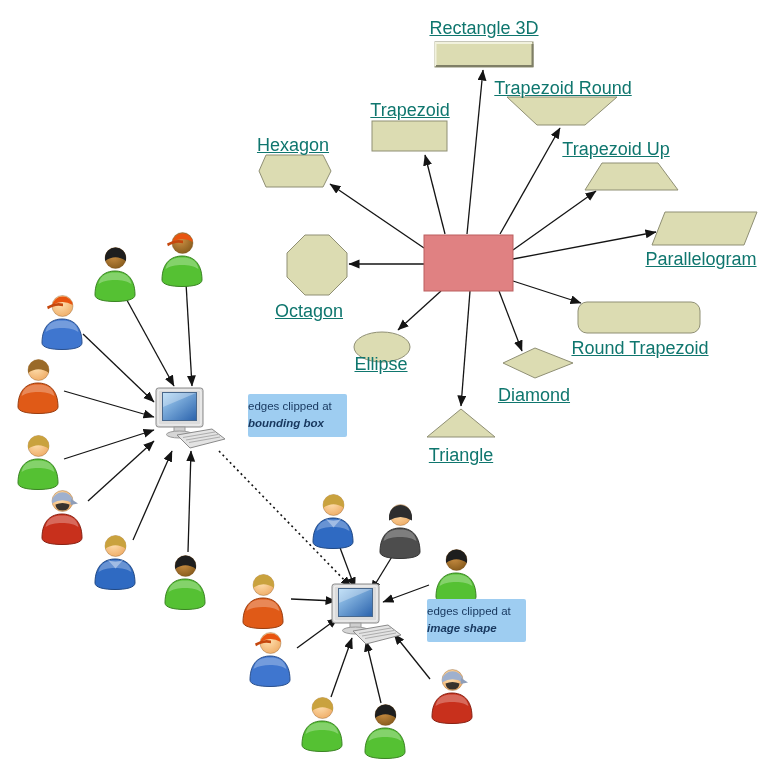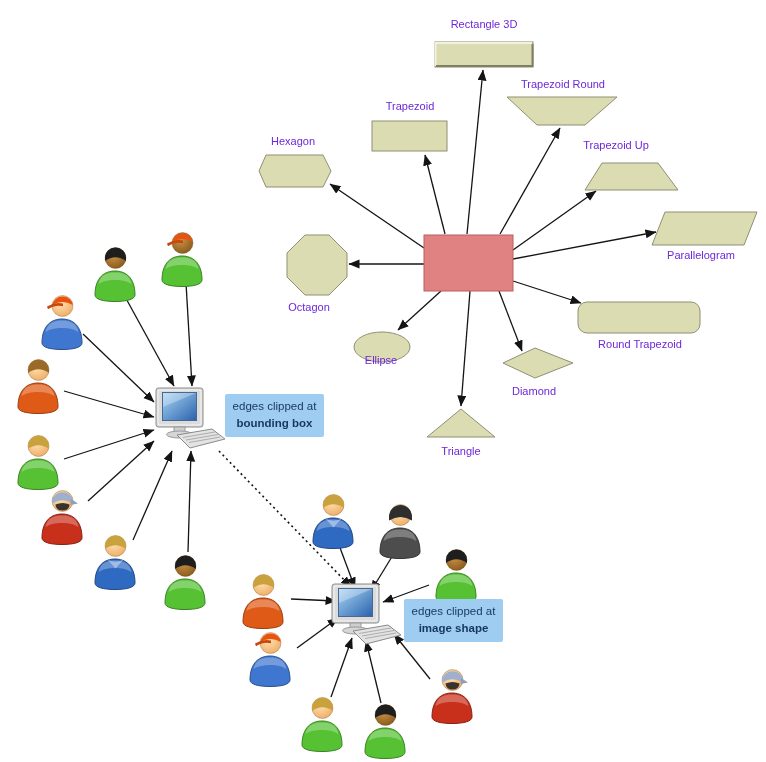--- a/index.html
+++ b/index.html
@@ -2,28 +2,28 @@
 <html><head>
 <meta charset="utf-8">
 <style>
   html,body{margin:0;padding:0;background:#fff;}
   #canvas{position:relative;width:766px;height:762px;background:#fff;overflow:hidden;
           font-family:"Liberation Sans",sans-serif;}
   #diagram-svg{position:absolute;left:0;top:0;}
   .edge{stroke:#141414;stroke-width:1.3;fill:none;}
   .edge.dotted{stroke-dasharray:2 3.2;stroke-width:1.6;}
   .shape{fill:#dcdcb2;stroke:#8f8f74;stroke-width:1;}
-  .shape-label{position:absolute;transform:translateX(-50%);font-size:11px;color:#6d28d9;
-               white-space:nowrap;}
+  .shape-label{position:absolute;transform:translateX(-50%);font-size:18px;color:#0f766e;
+               white-space:nowrap;text-decoration:underline;}
   .center-text{position:absolute;left:424px;top:235px;width:89px;height:56px;display:flex;
                flex-direction:column;align-items:center;justify-content:center;font-size:12.5px;
                color:#342020;line-height:1.4;pointer-events:none;}
   .clip-label{position:absolute;width:99px;background:#9ecdf1;color:#17375e;font-size:11.5px;
-              line-height:1.5;text-align:center;padding:4px 0;border-radius:2px;}
-  .clip-label .bold{font-weight:bold;}
+              line-height:1.5;text-align:left;padding:4px 0;border-radius:2px;margin-left:23px;}
+  .clip-label .bold{font-weight:bold;font-style:italic;}
 </style>
 </head>
 <body>
 
 <div id="canvas">
   <svg id="diagram-svg" width="766" height="762" viewBox="0 0 766 762">
     <defs>
       <marker id="arrow" markerUnits="userSpaceOnUse" markerWidth="12" markerHeight="10" refX="10.5" refY="4.5" orient="auto">
         <path d="M0,0 L11,4.5 L0,9 Z" fill="#141414"></path>
       </marker>

